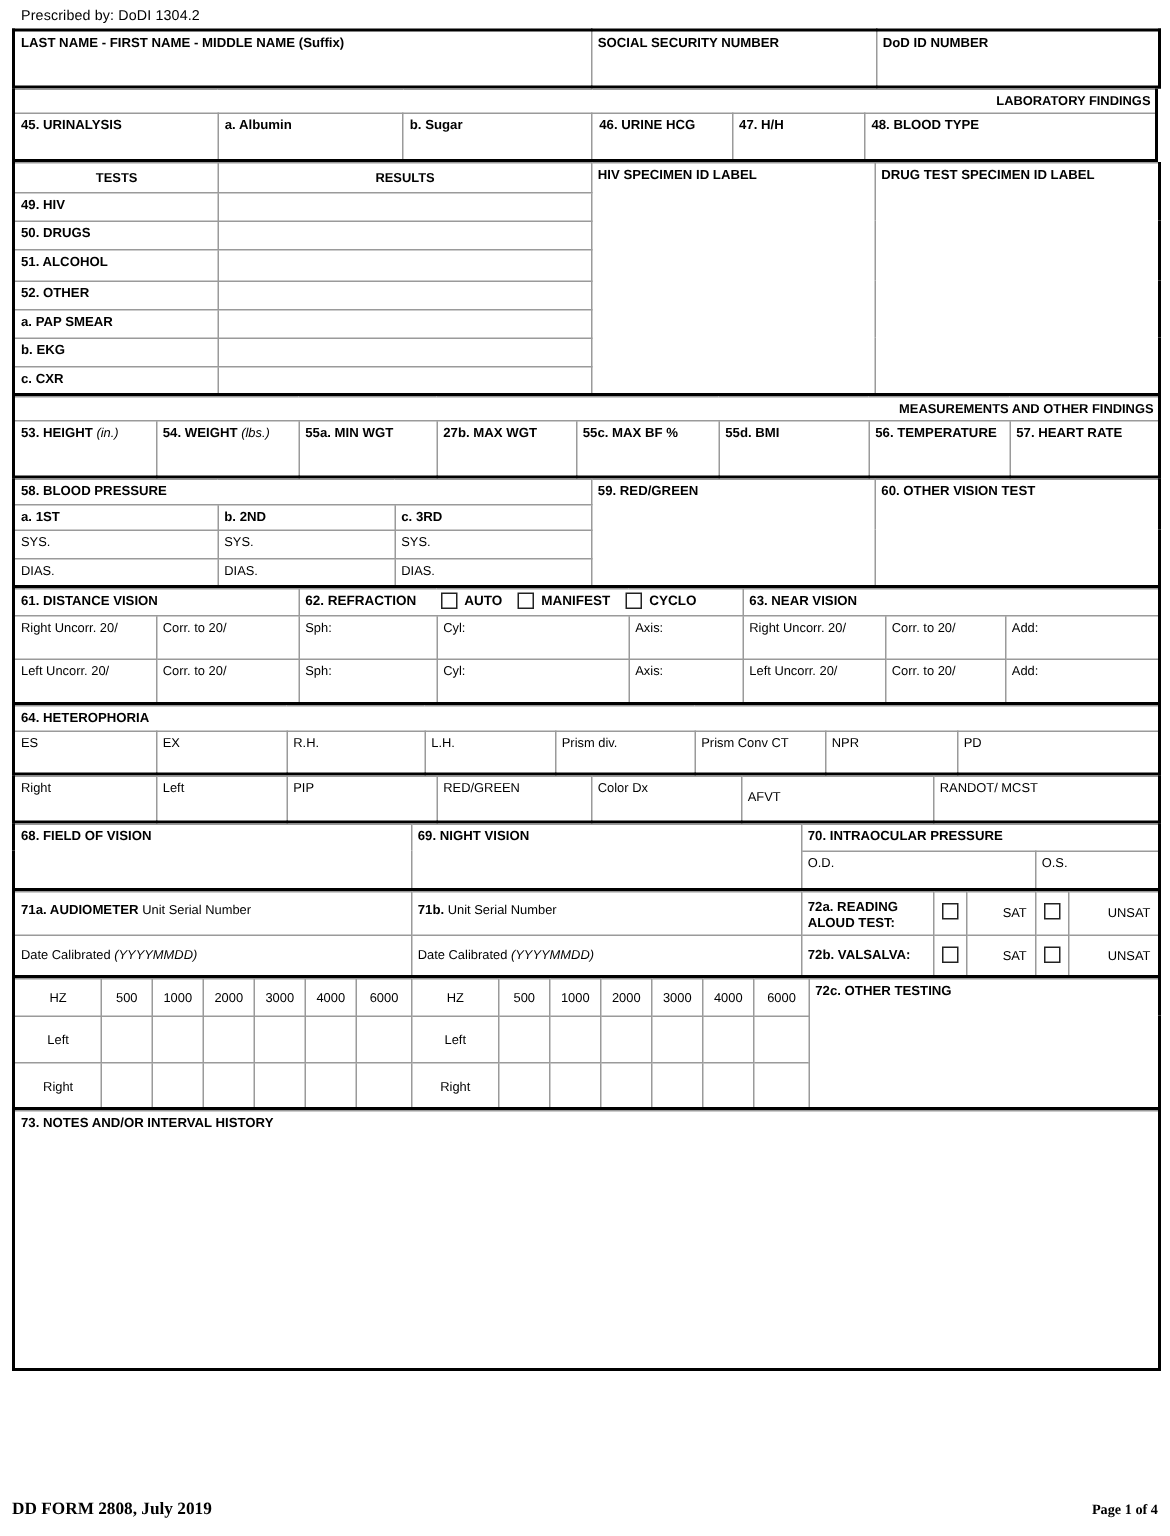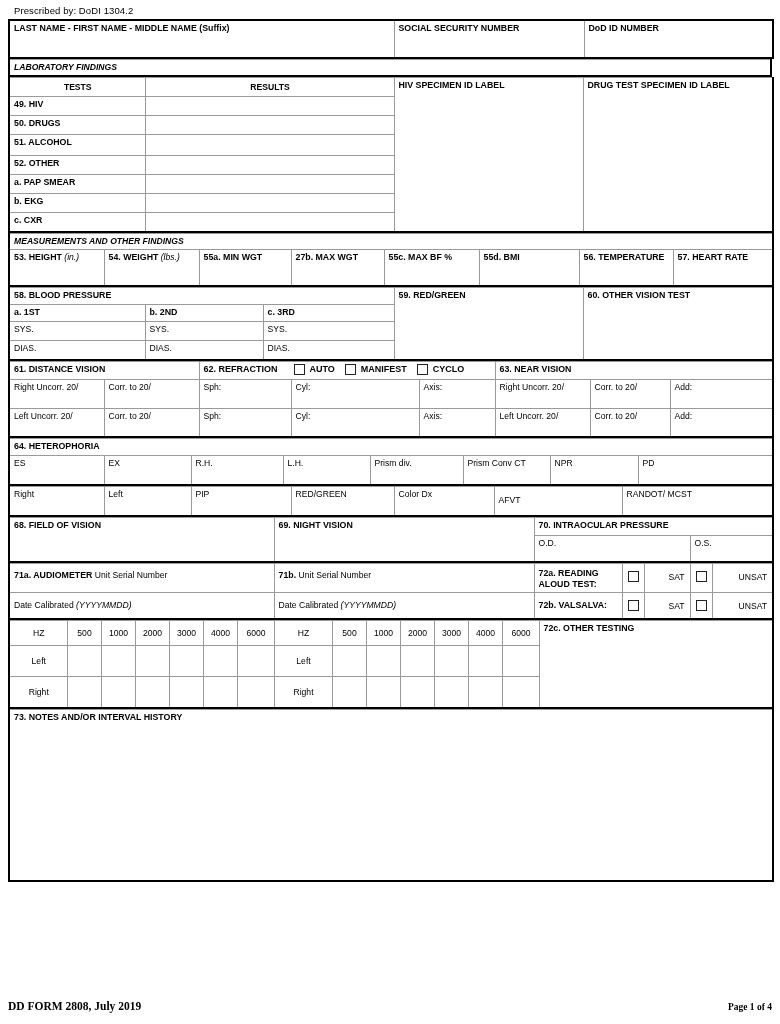--- a/index.html
+++ b/index.html
@@ -32,25 +32,24 @@
     line-height: 1.25;
   }
   .outer {
     border: 2px solid #000;
     width: 764px;
   }
   .bold { font-weight: bold; margin-left: 30px; }
   .ital { font-style: italic; font-weight: normal; }
   .ctr { text-align: center; }
   .sec-title {
-    text-align: left;
+    text-align: right;
     font-weight: bold;
     font-size: 10px;
     padding: 4px 0 4px 0;
-    font-style: italic;
   }
   .hdr-lbl { font-weight: bold; font-size: 8.8px; }
 
   td.h25 { height: 25px; }
   td.h16 { height: 16px; }
 
   .ckbox {
     display: inline-block;
     width: 11px; height: 11px;
     border: 1px solid #222;
@@ -111,20 +110,40 @@
       <col style="width:136px">
         <col style="width:123px">
         <col style="width:126px">
       <col style="width:93px">
         <col style="width:88px">
         <col style="width:194px">
     </colgroup>
     <tbody>
         <tr>
       <td colspan="6" class="sec-title">LABORATORY FINDINGS</td>
+    </tr>
+    <tr>
+      <td class="h25" style="height:32px">
+        <span class="hdr-lbl">45. URINALYSIS</span>
+      </td>
+      <td>
+        <span class="hdr-lbl">a. Albumin</span>
+      </td>
+      <td>
+        <span class="hdr-lbl">b. Sugar</span>
+      </td>
+      <td>
+        <span class="hdr-lbl">46. URINE HCG</span>
+      </td>
+      <td>
+        <span class="hdr-lbl">47. H/H</span>
+      </td>
+      <td>
+        <span class="hdr-lbl">48. BLOOD TYPE</span>
+      </td>
     </tr>
   </tbody>
     </table>
 
   <table class="form outer" style="border-top:none">
     <colgroup>
       <col style="width:136px">
         <col style="width:249px">
       <col style="width:189px">
         <col style="width:190px">

